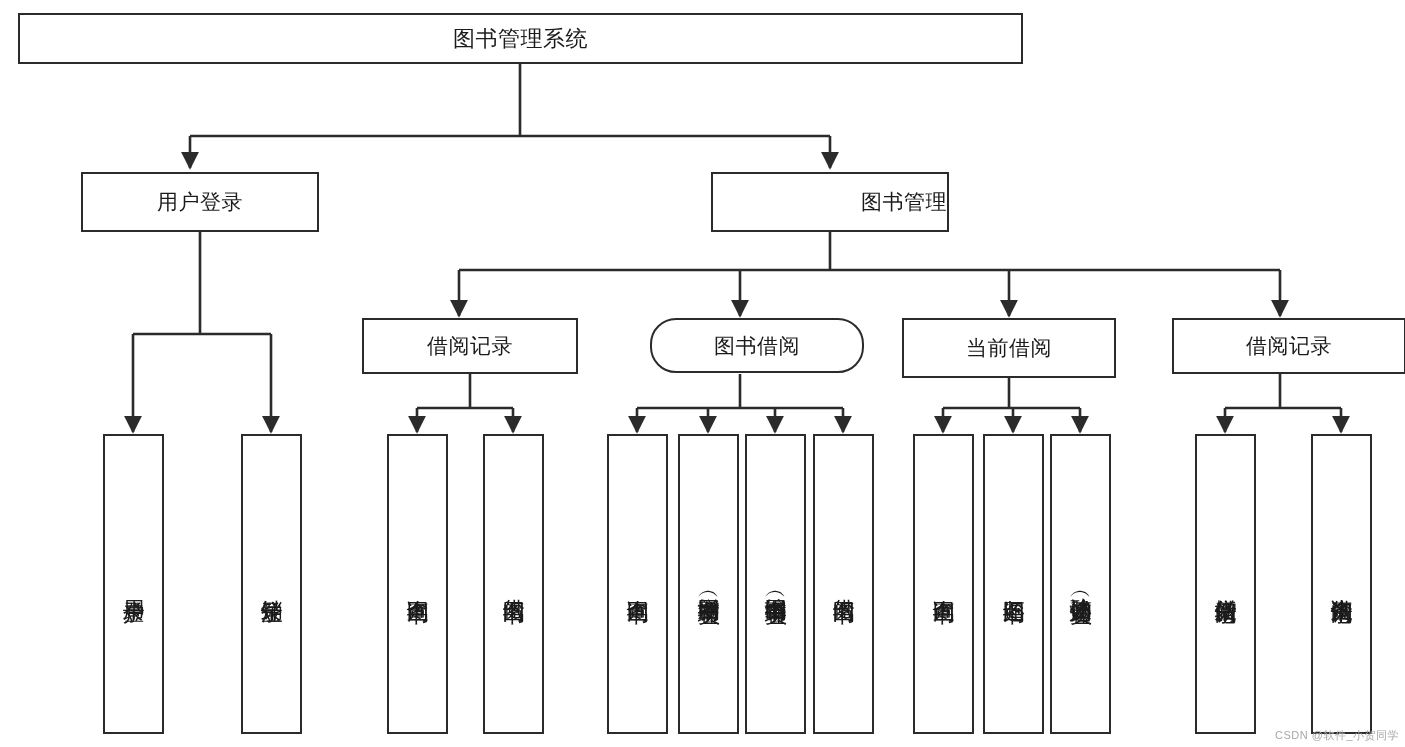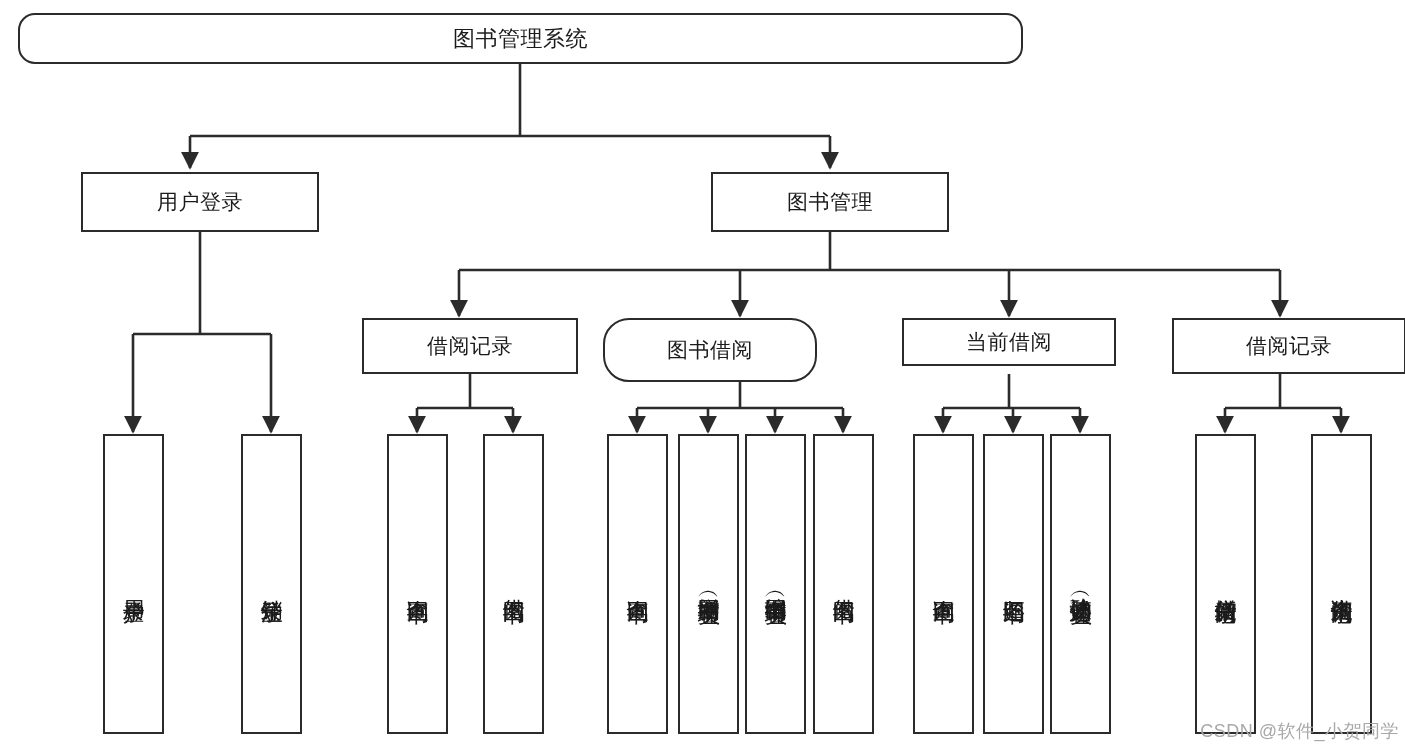--- a/index.html
+++ b/index.html
@@ -56,21 +56,21 @@
   .node.v .vtext {
     writing-mode: vertical-rl;
     text-orientation: upright;
     display: block;
     max-height: 100%;
   }
   .watermark {
     position: absolute;
     right: 6px;
     bottom: 4px;
-    font-size: 18px;
+    font-size: 11px;
     color: #a8a8a8;
     white-space: nowrap;
     letter-spacing: 0.5px;
   }
 </style>
 </head>
 <body>
 
 <div id="canvas">
 
@@ -118,38 +118,38 @@
       <path d="M 1013 408 L 1013 432" marker-end="url(#arrow)"></path>
       <path d="M 1080 408 L 1080 432" marker-end="url(#arrow)"></path>
 
       <path d="M 1280 374 L 1280 408"></path>
       <path d="M 1225 408 L 1341 408"></path>
       <path d="M 1225 408 L 1225 432" marker-end="url(#arrow)"></path>
       <path d="M 1341 408 L 1341 432" marker-end="url(#arrow)"></path>
     </g>
   </svg>
 
-  <div class="node h root" style="left:18px; top:13px; width:1005px; height:51px;border-radius:17px;">
+  <div class="node h root" style="left:18px; top:13px; width:1005px; height:51px;">
     <span>图书管理系统</span>
   </div>
 
   <div class="node h" style="left:81px; top:172px; width:238px; height:60px;">
     <span>用户登录</span>
   </div>
-  <div class="node h" style="left:711px; top:172px; width:238px; height:60px;">
+  <div class="node h" style="left:711px; top:172px; width:238px; height:60px;justify-content:flex-end;">
     <span>图书管理</span>
   </div>
 
   <div class="node h" style="left:362px; top:318px; width:216px; height:56px;">
     <span>借阅记录</span>
   </div>
-  <div class="node h" style="left:603px; top:318px; width:214px; height:64px;border-radius:26px;">
+  <div class="node h" style="left:650px; top:318px; width:214px; height:55px;border-radius:26px;">
     <span>图书借阅</span>
   </div>
-  <div class="node h" style="left:902px; top:318px; width:214px; height:48px;text-align:center;">
+  <div class="node h" style="left:902px; top:318px; width:214px; height:60px;text-align:center;">
     <span>当前借阅</span>
   </div>
   <div class="node h" style="left:1172px; top:318px; width:234px; height:56px;">
     <span>借阅记录</span>
   </div>
 
   <div class="node v" style="left:103px; top:434px; width:61px; height:300px;">
     <span class="vtext">用户登录</span>
   </div>
   <div class="node v" style="left:241px; top:434px; width:61px; height:300px;">

